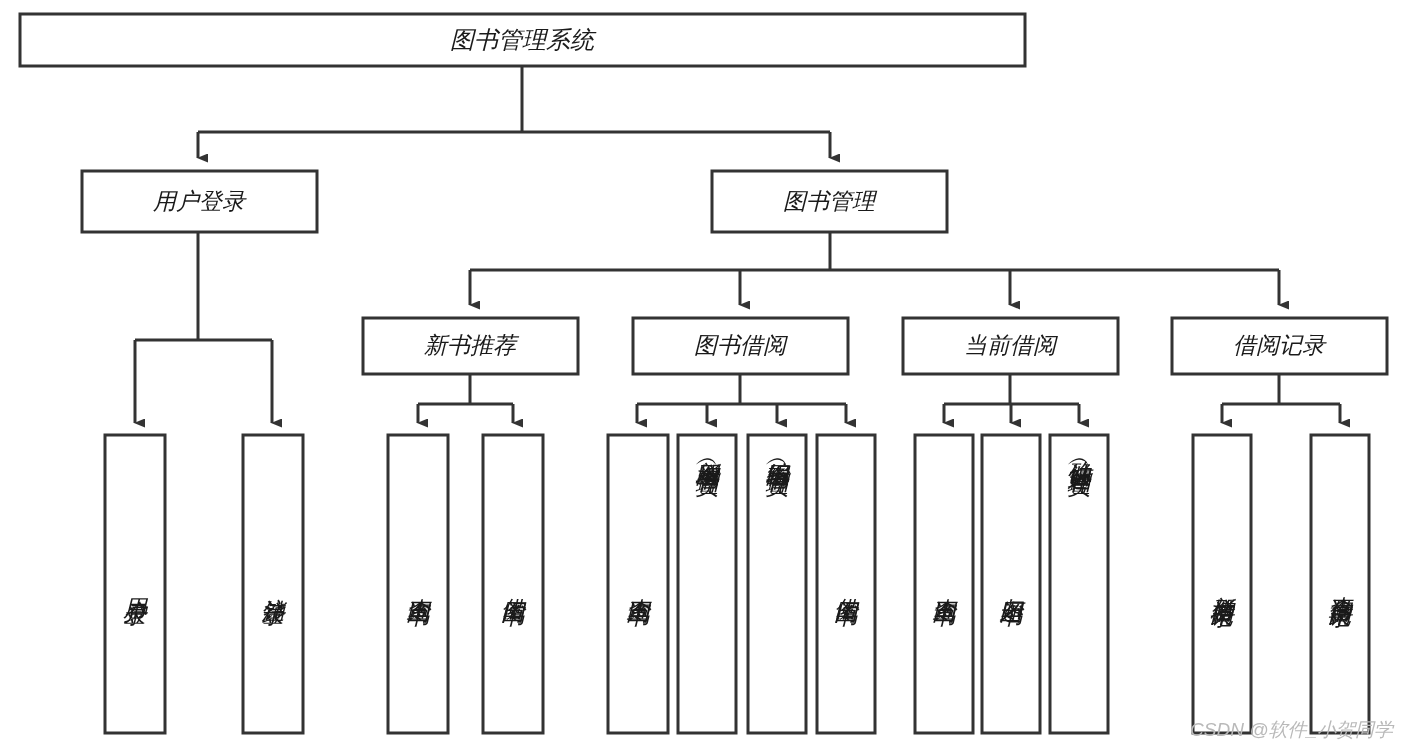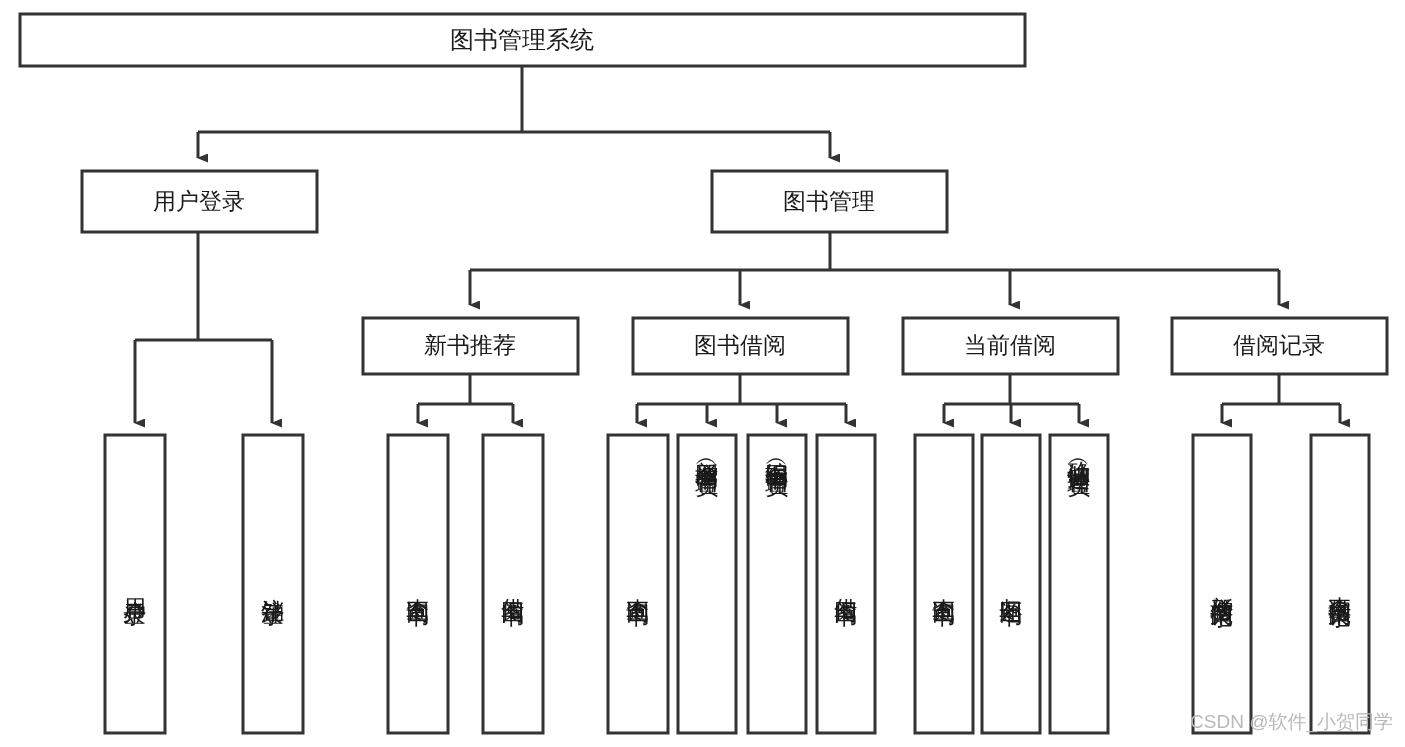--- a/index.html
+++ b/index.html
@@ -12,20 +12,21 @@
     height: 747px;
     font-family: "Liberation Sans", "DejaVu Sans", sans-serif;
     position: relative;
     overflow: hidden;
   }
   #diagram-root {
     position: absolute;
     left: 0; top: 0;
     width: 1405px;
     height: 747px;
+    font-style: italic;
   }
   svg.diagram-svg {
     display: block;
     width: 1405px;
     height: 747px;
   }
   .node-box {
     fill: #ffffff;
     stroke: #333333;
     stroke-width: 3;
@@ -62,21 +63,21 @@
     font-family: "Liberation Sans", "DejaVu Sans", sans-serif;
     font-size: 23px;
     line-height: 1.06;
     color: #1a1a1a;
     letter-spacing: 2px;
     white-space: nowrap;
   }
   .watermark {
     position: absolute;
     right: 12px;
-    bottom: 12px;
+    bottom: 4px;
     font-family: "Liberation Sans", "DejaVu Sans", sans-serif;
     font-size: 19px;
     color: #b9b9b9;
     white-space: nowrap;
     pointer-events: none;
   }
 </style>
 </head>
 <body>
 

